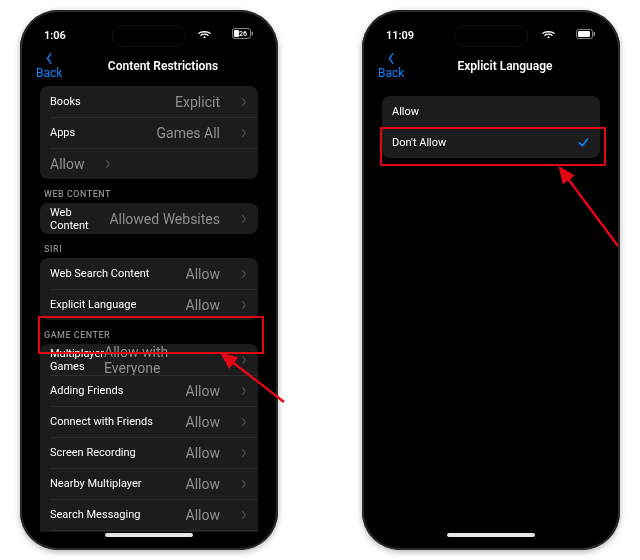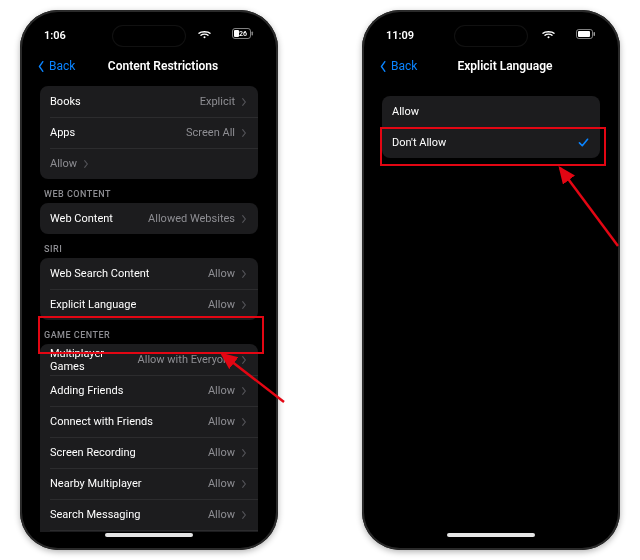--- a/index.html
+++ b/index.html
@@ -3,31 +3,31 @@
 <meta charset="utf-8">
 <style>
   html,body{margin:0;padding:0;background:#fff;font-family:-apple-system,BlinkMacSystemFont,"Segoe UI",Roboto,Helvetica,Arial,sans-serif;}
   .canvas{width:640px;height:560px;background:#fff;position:relative;}
   .phone{position:absolute;top:10px;width:258px;height:540px;background:#000;border-radius:38px;box-shadow:0 0 0 2px #2a2a2a inset,0 2px 6px rgba(0,0,0,.3);}
   .phone-inner{position:absolute;top:10px;left:10px;right:10px;bottom:10px;background:#000;border-radius:30px;overflow:hidden;}
   .island{position:absolute;top:6px;left:50%;transform:translateX(-50%);width:72px;height:20px;background:#000;border-radius:12px;z-index:5;box-shadow:0 0 0 1px #111;}
   .statusbar{height:30px;display:flex;align-items:center;justify-content:space-between;padding:0 14px;color:#fff;font-size:11px;font-weight:600;}
   .status-icons{display:flex;align-items:center;gap:21px;}
   .navbar{height:32px;display:flex;align-items:center;justify-content:center;position:relative;color:#fff;}
-  .nav-back{position:absolute;left:6px;display:flex;align-items:center;color:#0a84ff;font-size:12px;gap:2px;}
+  .nav-back{position:absolute;left:6px;display:flex;align-items:center;color:#0a84ff;font-size:12px;gap:2px;flex-direction:column;}
   .nav-back svg{width:11px;height:11px;}
   .nav-title{font-size:12px;font-weight:600;padding-left:28px;}
   .content{position:absolute;top:62px;bottom:8px;left:0;right:0;overflow:hidden;}
   .section-header{color:#8e8e93;font-size:9px;font-weight:500;letter-spacing:.5px;padding:10px 14px 4px;text-transform:uppercase;}
   .group{margin:0 10px;background:#1c1c1e;border-radius:8px;overflow:hidden;}
   .group.first{margin-top:4px;}
   .row{display:flex;align-items:center;height:31px;padding:0 10px;position:relative;}
   .row + .row::before{content:"";position:absolute;top:0;left:10px;right:0;height:1px;background:#2c2c2e;}
   .row-label{flex:1;color:#fff;font-size:11px;}
-  .row-value{color:#8e8e93;font-size:11px;margin-right:5px;}
+  .row-value{color:#8e8e93;font-size:14px;margin-right:20px;}
   .chev{color:#55555a;}
   .chev svg{width:8px;height:8px;display:block;}
   .check{color:#0a84ff;}
   .check svg{width:13px;height:13px;display:block;}
   .home-ind{position:absolute;bottom:3px;left:50%;transform:translateX(-50%);width:88px;height:4px;background:#fff;border-radius:3px;opacity:.9;}
   .redbox{position:absolute;border:2px solid #e30613;pointer-events:none;z-index:3;}
   .arrow{position:absolute;z-index:4;pointer-events:none;}
   .dots{font-size:10px;letter-spacing:1px;}
 </style>
 </head>
@@ -84,21 +84,21 @@
               <span class="row-label">Books</span>
               <span class="row-value">Explicit</span>
               <span class="chev">
                 <svg viewBox="0 0 8 12">
                   <path d="M2 1 L6 6 L2 11" fill="none" stroke="currentColor" stroke-width="1.6" stroke-linecap="round"></path>
                 </svg>
               </span>
             </div>
         <div class="row">
               <span class="row-label">Apps</span>
-              <span class="row-value">Screen All</span>
+              <span class="row-value">Games All</span>
               <span class="chev">
                 <svg viewBox="0 0 8 12">
                   <path d="M2 1 L6 6 L2 11" fill="none" stroke="currentColor" stroke-width="1.6" stroke-linecap="round"></path>
                 </svg>
               </span>
             </div>
         <div class="row">
               <span class="row-value">Allow</span>
               <span class="chev">
                 <svg viewBox="0 0 8 12">

